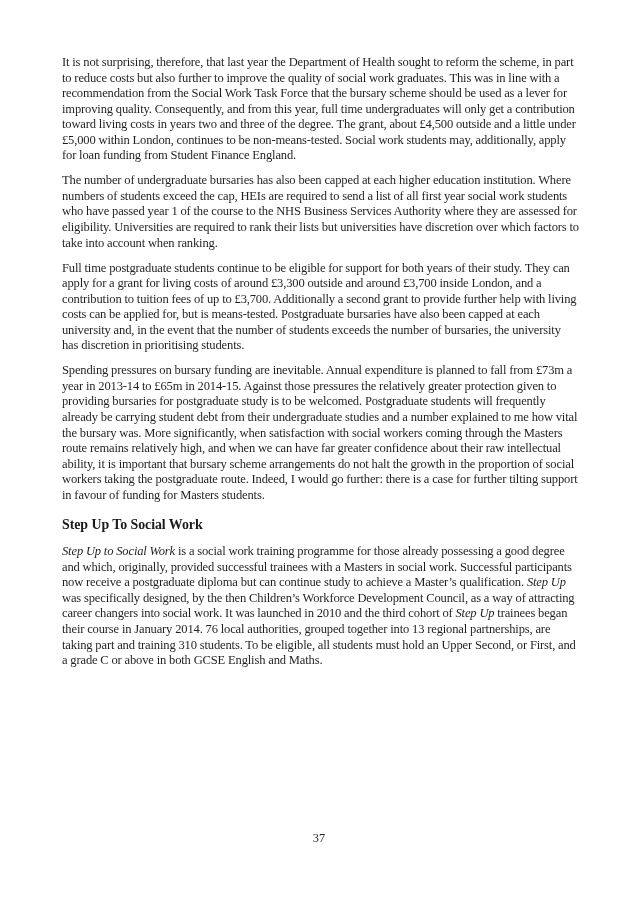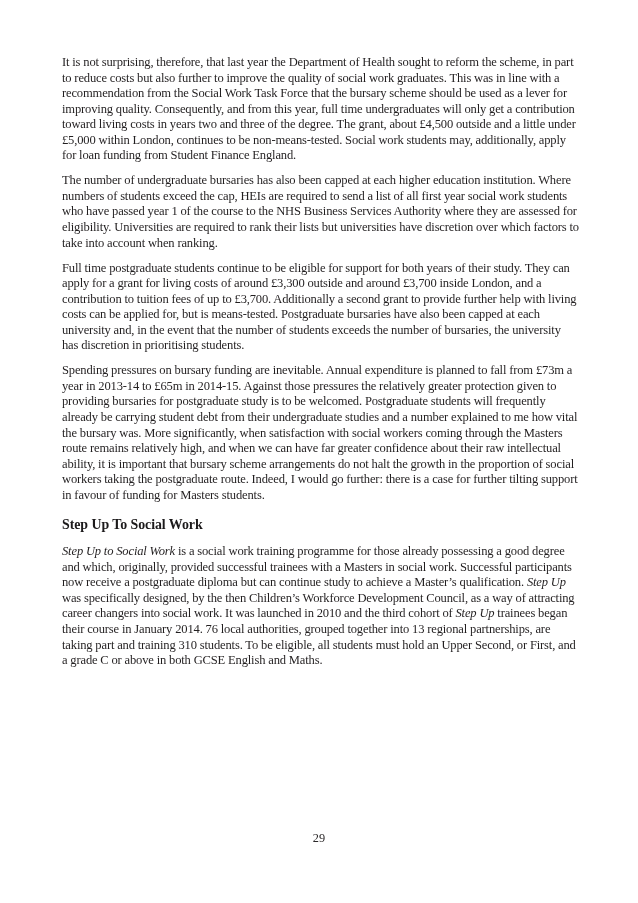--- a/index.html
+++ b/index.html
@@ -75,15 +75,15 @@
     <p class="para"><span>Full time postgraduate students continue to be eligible for support for both years of their study. They can apply for a grant for living costs of around £3,300 outside and around £3,700 inside London, and a contribution to tuition fees of up to £3,700. Additionally a second grant to provide further help with living costs can be applied for, but is means-tested. Postgraduate bursaries have also been capped at each university and, in the event that the number of students exceeds the number of bursaries, the university has discretion in prioritising students.</span></p>
 
     <p class="para"><span>Spending pressures on bursary funding are inevitable. Annual expenditure is planned to fall from £73m a year in 2013-14 to £65m in 2014-15. Against those pressures the relatively greater protection given to providing bursaries for postgraduate study is to be welcomed. Postgraduate students will frequently already be carrying student debt from their undergraduate studies and a number explained to me how vital the bursary was. More significantly, when satisfaction with social workers coming through the Masters route remains relatively high, and when we can have far greater confidence about their raw intellectual ability, it is important that bursary scheme arrangements do not halt the growth in the proportion of social workers taking the postgraduate route. Indeed, I would go further: there is a case for further tilting support in favour of funding for Masters students.</span></p>
 
     <h2 class="section-heading">Step Up To Social Work</h2>
 
     <p class="para"><span class="italic">Step Up to Social Work</span><span> is a social work training programme for those already possessing a good degree and which, originally, provided successful trainees with a Masters in social work. Successful participants now receive a postgraduate diploma but can continue study to achieve a Master’s qualification. </span><span class="italic">Step Up</span><span> was specifically designed, by the then Children’s Workforce Development Council, as a way of attracting career changers into social work. It was launched in 2010 and the third cohort of </span><span class="italic">Step Up</span><span> trainees began their course in January 2014. 76 local authorities, grouped together into 13 regional partnerships, are taking part and training 310 students. To be eligible, all students must hold an Upper Second, or First, and a grade C or above in both GCSE English and Maths.</span></p>
 
   </div>
 
-  <div class="page-number">29</div>
+  <div class="page-number">37</div>
 
 </div>
 
 </body></html>

